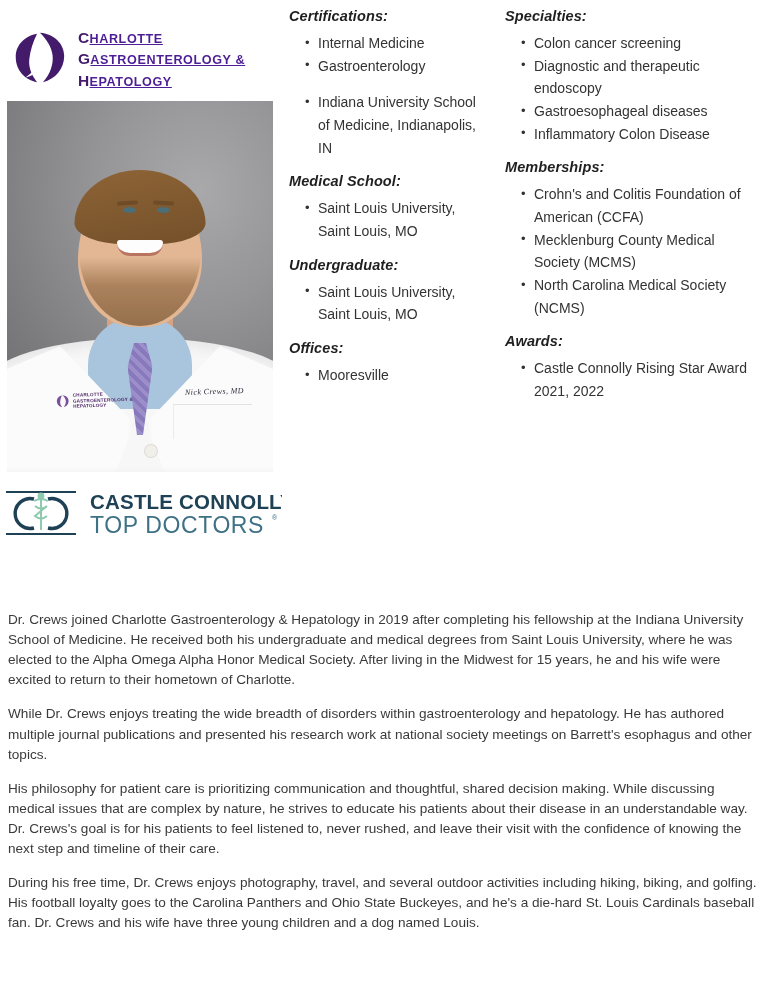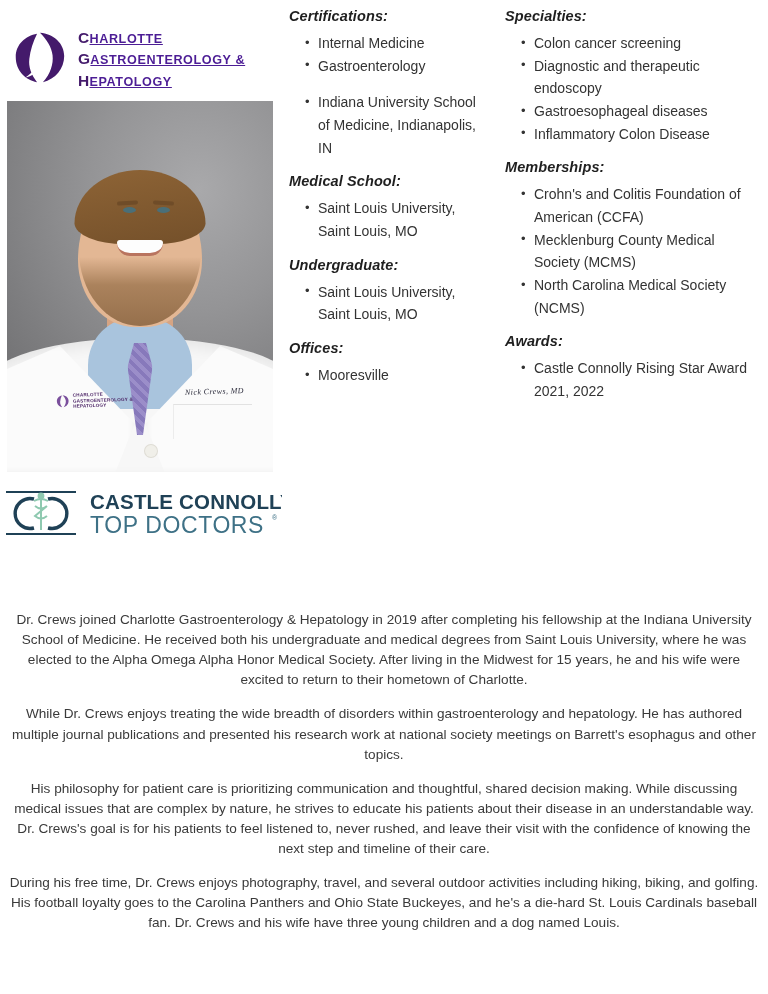--- a/index.html
+++ b/index.html
@@ -316,21 +316,21 @@
   .bio {
     width: 768px;
     padding: 10px 8px 0 8px;
     box-sizing: border-box;
   }
   .bio p {
     margin: 0 0 14px 0;
     font-size: 13.6px;
     line-height: 1.48;
     color: #3a3a3a;
-    text-align: center;
+    text-align: left;
   }
   .bio p:last-child { margin-bottom: 0; }
 </style>
 </head>
 <body>
 
 <div class="top-region">
 
   <div class="col-left">
 

